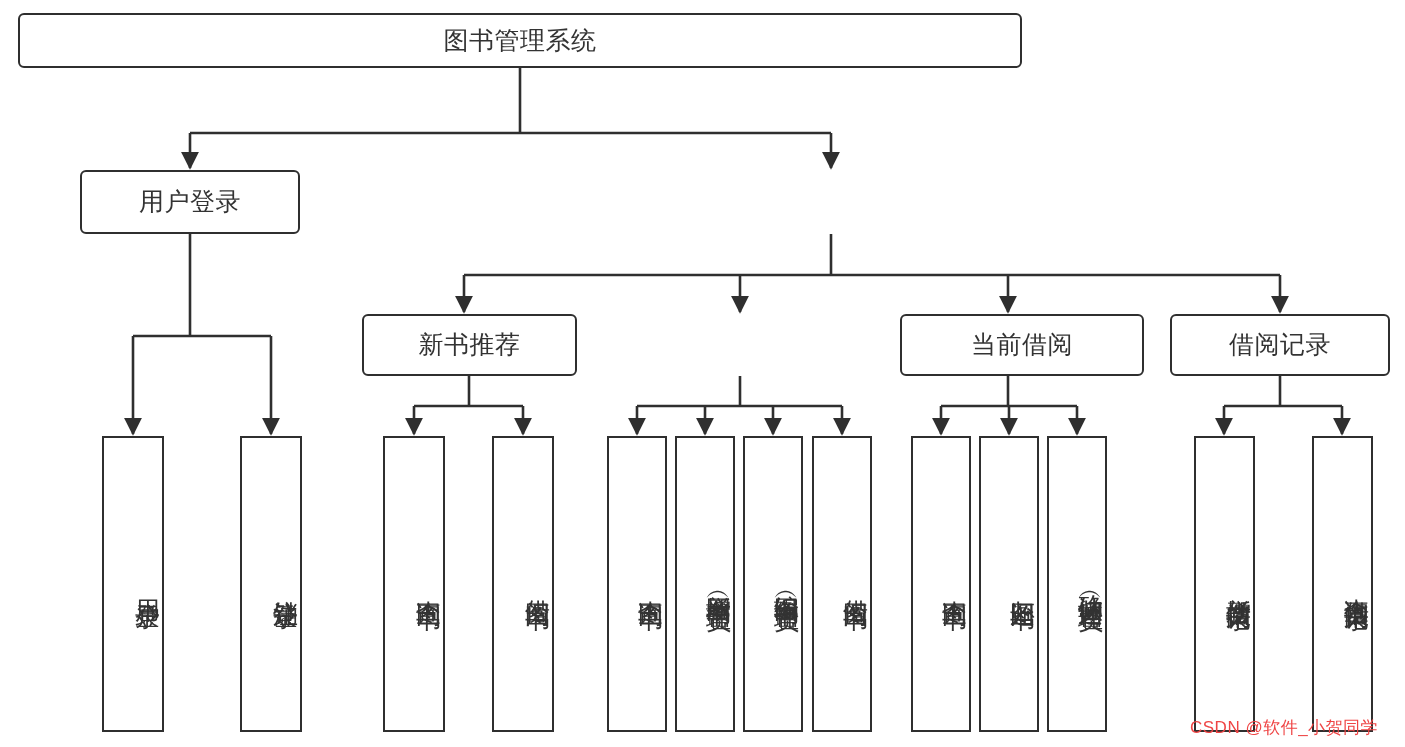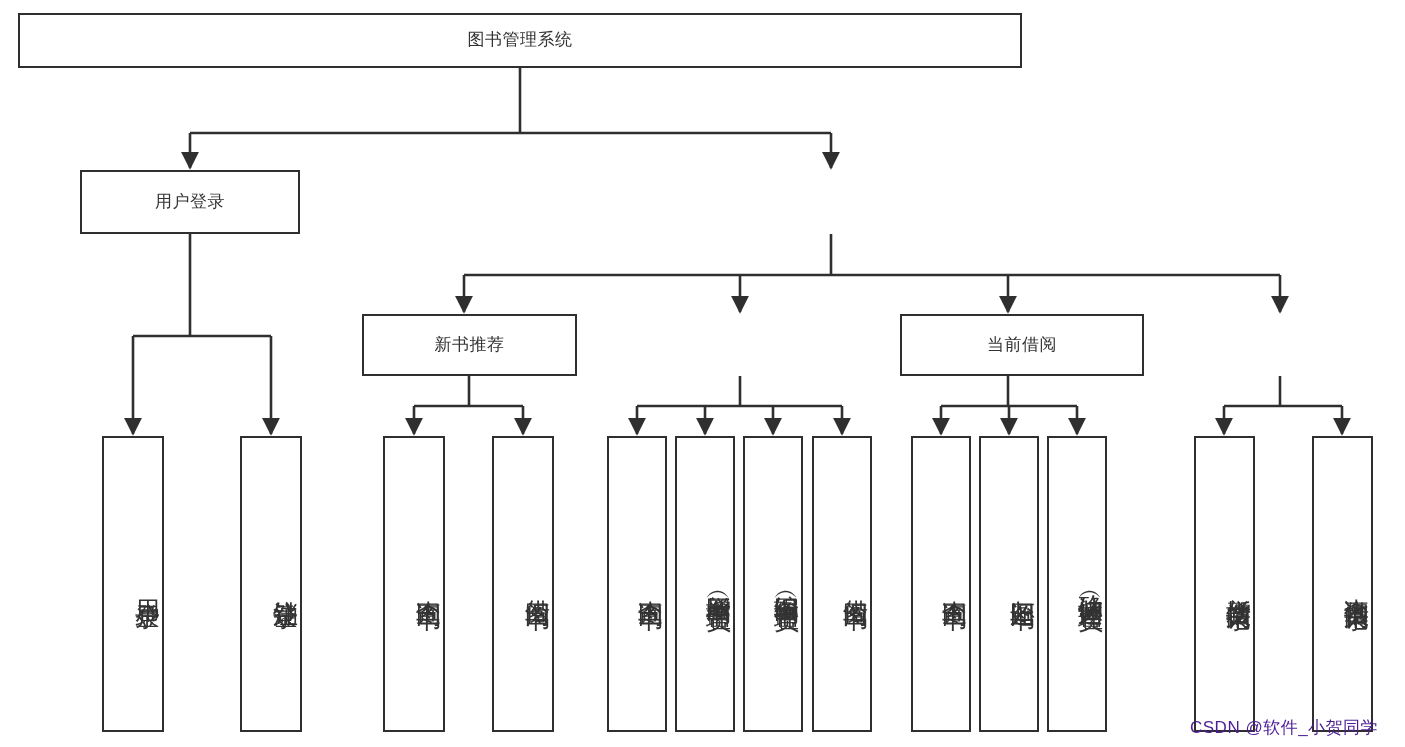--- a/index.html
+++ b/index.html
@@ -29,43 +29,44 @@
     position: absolute;
     box-sizing: border-box;
     background: #ffffff;
     border: 2px solid #2f2f2f;
     display: flex;
     align-items: center;
     justify-content: center;
     color: #333333;
   }
   .node.horiz {
-    font-size: 17px;
+    font-size: 25px;
     letter-spacing: 0.5px;
     line-height: 1.1;
+    border-radius: 6px;
   }
   .node.vert {
     writing-mode: vertical-rl;
     text-orientation: upright;
     font-size: 25px;
     line-height: 1.18;
     letter-spacing: 2px;
     padding-top: 6px;
     padding-bottom: 6px;
     align-items: flex-start;
     justify-content: center;
   }
   .node.vert > span {
     display: block;
     writing-mode: vertical-rl;
     text-orientation: upright;
   }
   .watermark {
     position: absolute;
-    color: #4c1d95;
+    color: #ef4444;
     font-size: 17px;
     white-space: nowrap;
     letter-spacing: 0.5px;
   }
 </style>
 </head>
 <body>
 
 <div id="canvas">
 
@@ -126,20 +127,23 @@
   <div class="node horiz" style="left:80px; top:170px; width:220px; height:64px;">
     <span>用户登录</span>
   </div>
 
   <div class="node horiz" style="left:362px; top:314px; width:215px; height:62px;">
     <span>新书推荐</span>
   </div>
   <div class="node horiz" style="left:900px; top:314px; width:244px; height:62px;">
     <span>当前借阅</span>
   </div>
+  <div class="node horiz" style="left:1170px; top:314px; width:220px; height:62px;">
+    <span>借阅记录</span>
+  </div>
 
   <div class="node vert" style="left:102px; top:436px; width:62px; height:296px;">
     <span>用户登录</span>
   </div>
   <div class="node vert" style="left:240px; top:436px; width:62px; height:296px;">
     <span>注销登录</span>
   </div>
 
   <div class="node vert" style="left:383px; top:436px; width:62px; height:296px;">
     <span>查询图书</span>

